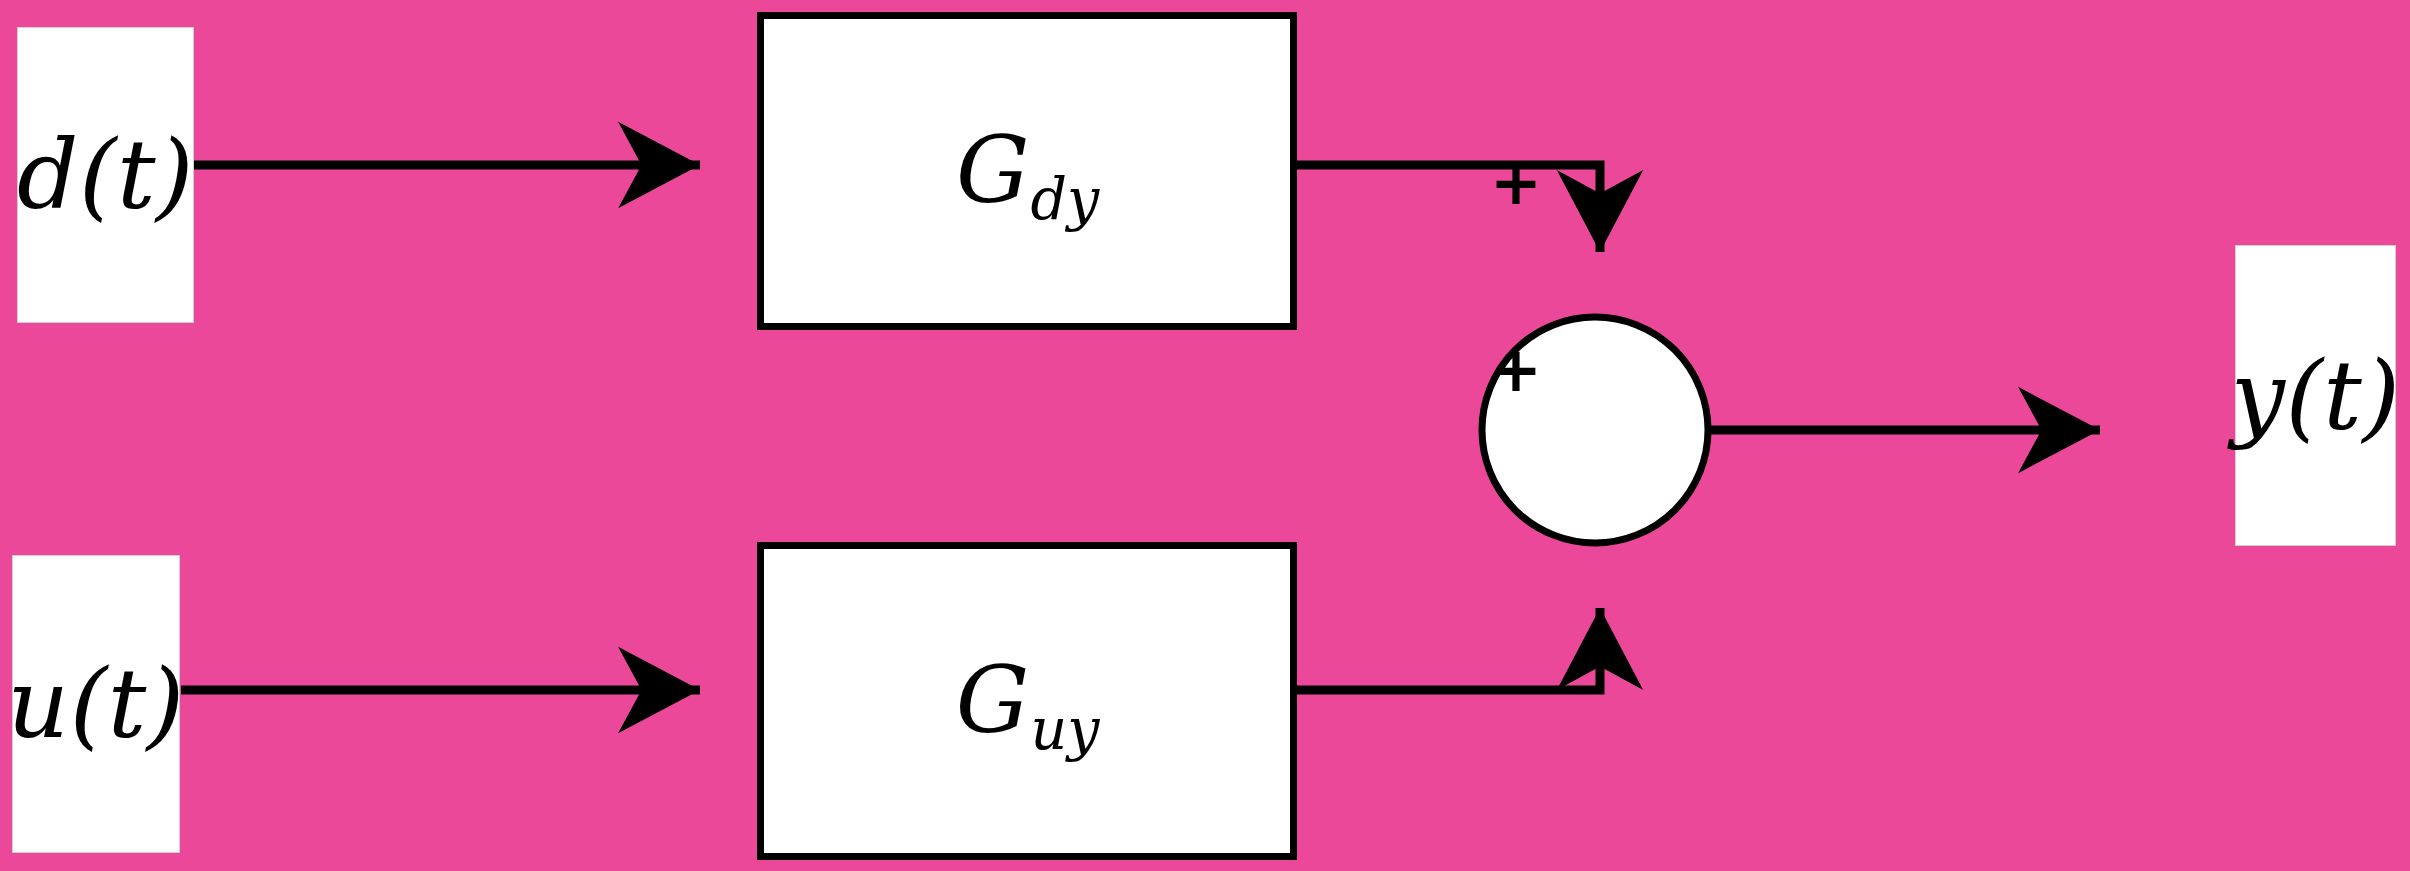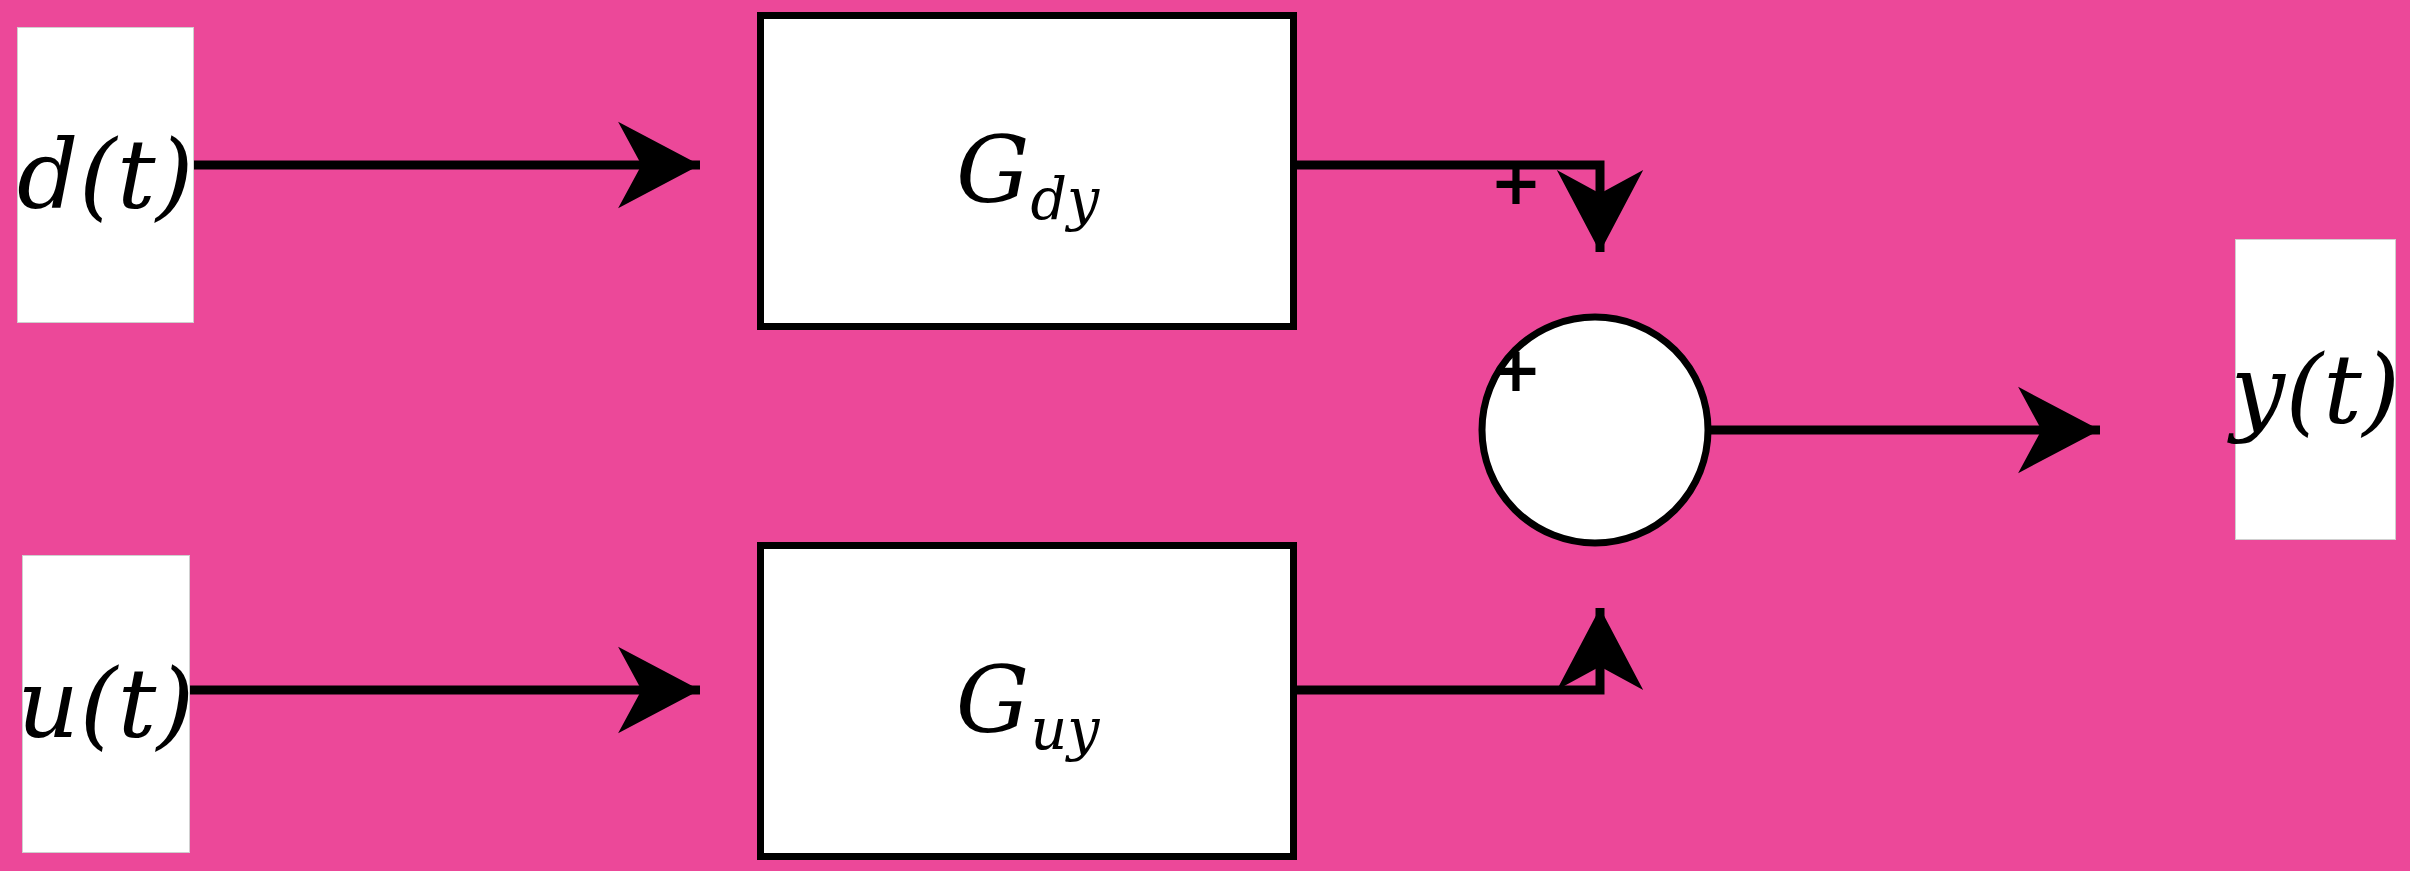--- a/index.html
+++ b/index.html
@@ -36,22 +36,22 @@
   .sig-label .mathtext {
     font-family: "DejaVu Serif", "Liberation Serif", serif;
     font-style: italic;
     font-size: 96px;
     line-height: 1;
     color: #000000;
     white-space: nowrap;
     letter-spacing: 0.5px;
   }
   #label-d  { left: 17px;   top: 27px;  width: 177px; height: 296px; }
-  #label-u  { left: 22px;   top: 555px; width: 168px; height: 298px; }
-  #label-y  { left: 2235px; top: 239px; width: 161px; height: 301px; }
+  #label-u  { left: 12px;   top: 555px; width: 168px; height: 298px; }
+  #label-y  { left: 2235px; top: 245px; width: 161px; height: 301px; }
 
   
   .tf-block {
     position: absolute;
     border: 7px solid #000000;
     background: #ffffff;
     box-sizing: border-box;
     display: flex;
     align-items: center;
     justify-content: center;

